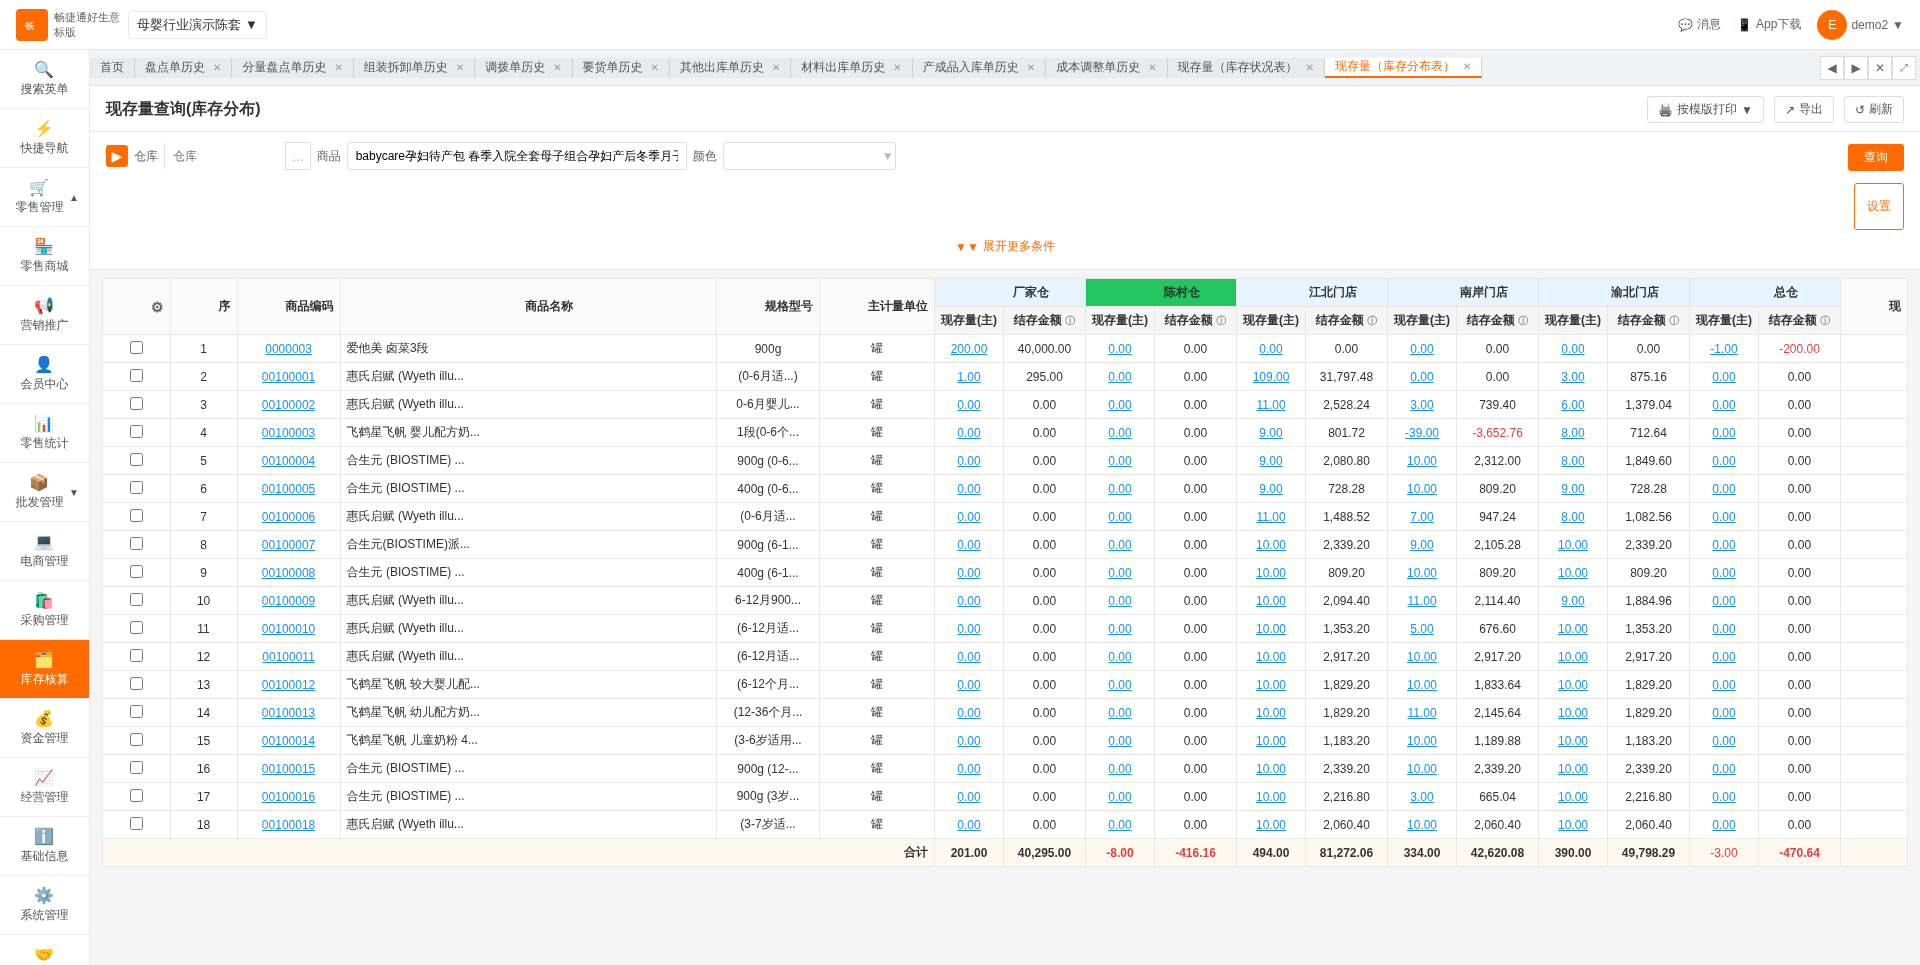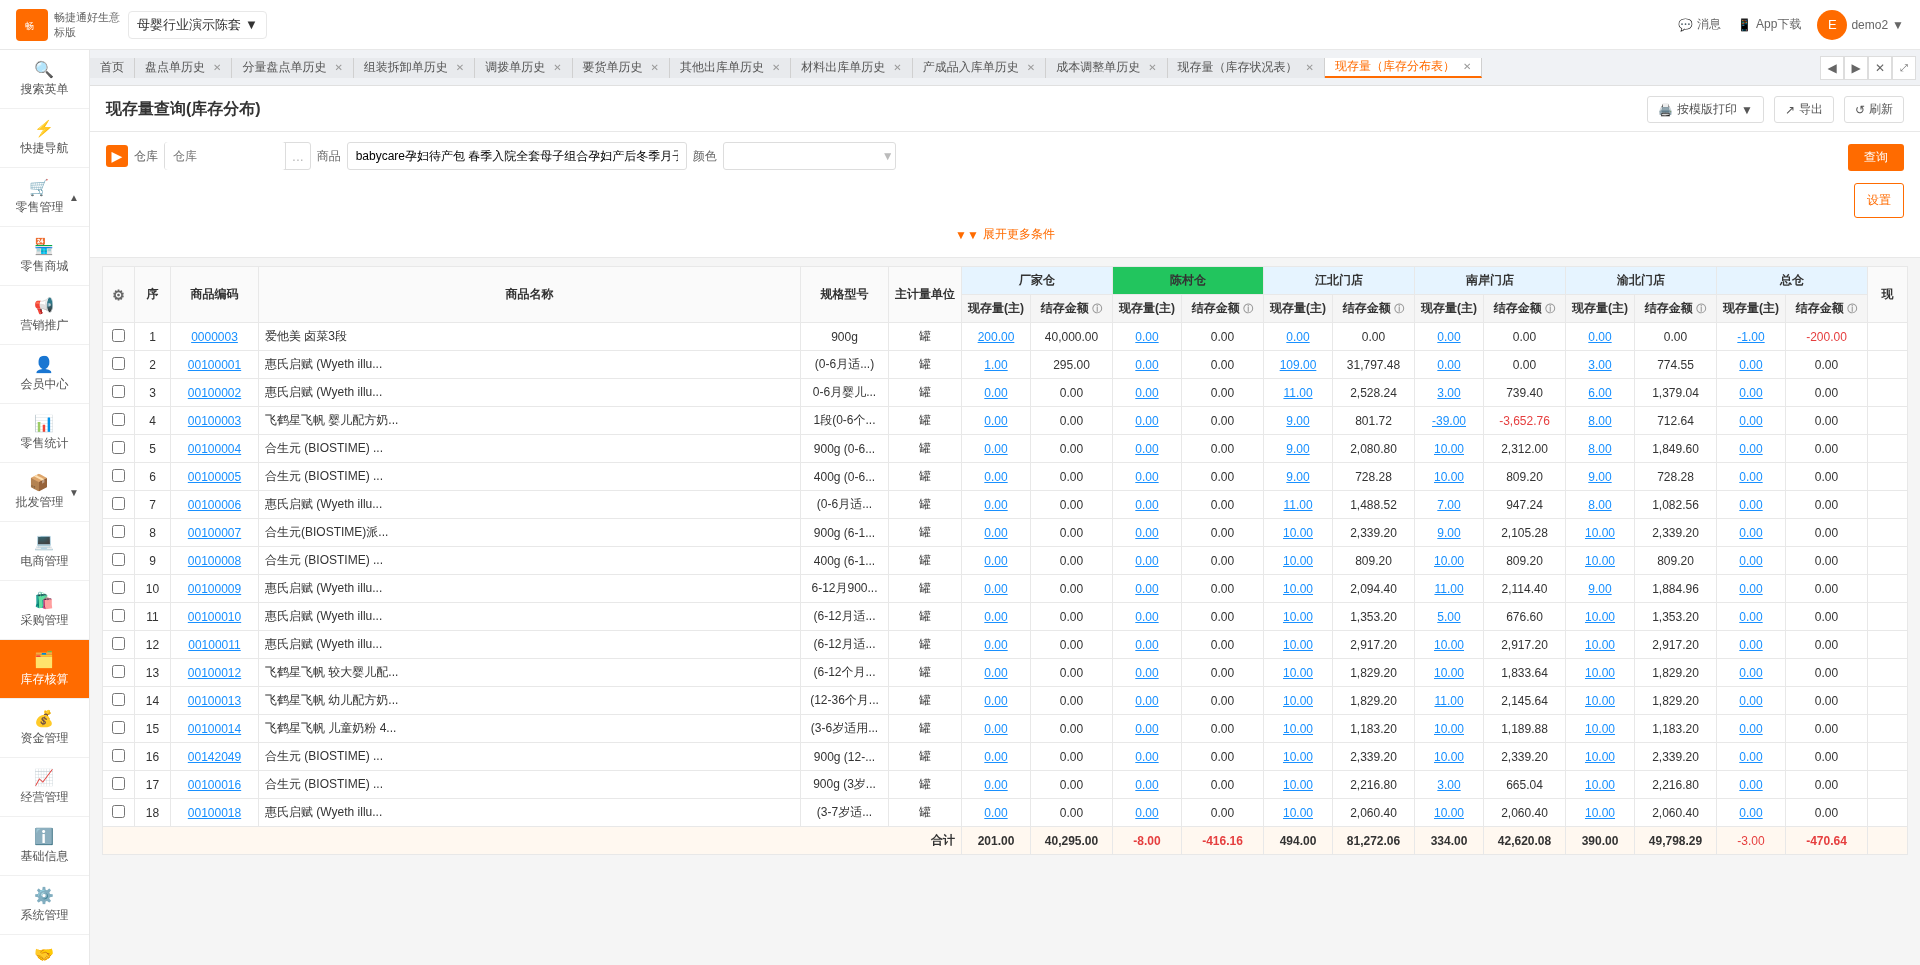--- a/index.html
+++ b/index.html
@@ -121,21 +121,21 @@
       border-radius: 3px;
       padding: 0 8px;
       font-size: 12px;
       outline: none;
       min-width: 120px;
     }
     .search-input-long { min-width: 340px; }
     .search-input-select { min-width: 160px; }
     .expand-btn { display: flex; align-items: center; gap: 4px; cursor: pointer; color: #ff6b00; font-size: 12px; padding: 4px 8px; }
     .btn-primary { padding: 5px 16px; background: #ff6b00; color: #fff; border: none; border-radius: 3px; cursor: pointer; font-size: 12px; }
-    .btn-setting { padding: 8px 12px; background: #fff; color: #ff6b00; border: 1px solid #ff6b00; border-radius: 3px; cursor: pointer; font-size: 12px; }
+    .btn-setting { padding: 14px 12px; background: #fff; color: #ff6b00; border: 1px solid #ff6b00; border-radius: 3px; cursor: pointer; font-size: 12px; }
 
     
     .table-container {
       flex: 1;
       overflow: auto;
       padding: 8px 12px;
     }
     .data-table {
       width: 100%;
       border-collapse: collapse;
@@ -151,20 +151,21 @@
     .data-table thead tr th {
       background: #f5f5f5;
       font-weight: 600;
       color: #333;
       position: sticky;
       top: 0;
       z-index: 10;
     }
     .data-table thead tr:first-child th {
       background: #fafafa;
+      padding-left: 48px;
     }
     .data-table tbody tr.summary-row { background: #fff8f0; font-weight: bold; }
     .text-red { color: #e53e3e; }
     .text-link { color: #1890ff; text-decoration: underline; cursor: pointer; }
     .num-cell { text-align: right; }
     .settings-icon { cursor: pointer; font-size: 14px; color: #666; }
     .info-icon { font-size: 10px; color: #999; cursor: pointer; }
 
     
     ::-webkit-scrollbar { width: 6px; height: 6px; }
@@ -471,21 +472,21 @@
     <td>罐</td>
     <td class="num-cell text-link">1.00</td>
     <td class="num-cell">295.00</td>
     <td class="num-cell text-link">0.00</td>
     <td class="num-cell">0.00</td>
     <td class="num-cell text-link">109.00</td>
     <td class="num-cell">31,797.48</td>
     <td class="num-cell text-link ">0.00</td>
     <td class="num-cell ">0.00</td>
     <td class="num-cell text-link">3.00</td>
-    <td class="num-cell">774.55</td>
+    <td class="num-cell">875.16</td>
     <td class="num-cell text-link ">0.00</td>
     <td class="num-cell ">0.00</td>
     <td></td>
   </tr>
           <tr>
     <td><input type="checkbox" style=""></td>
     <td>3</td>
     <td class="text-link">00100002</td>
     <td style="text-align:left;max-width:140px;overflow:hidden;text-overflow:ellipsis;">惠氏启赋 (Wyeth illu...</td>
     <td>0-6月婴儿...</td>
@@ -752,21 +753,21 @@
     <td class="num-cell ">1,189.88</td>
     <td class="num-cell text-link">10.00</td>
     <td class="num-cell">1,183.20</td>
     <td class="num-cell text-link ">0.00</td>
     <td class="num-cell ">0.00</td>
     <td></td>
   </tr>
           <tr>
     <td><input type="checkbox" style=""></td>
     <td>16</td>
-    <td class="text-link">00142049</td>
+    <td class="text-link">00100015</td>
     <td style="text-align:left;max-width:140px;overflow:hidden;text-overflow:ellipsis;">合生元 (BIOSTIME) ...</td>
     <td>900g (12-...</td>
     <td>罐</td>
     <td class="num-cell text-link">0.00</td>
     <td class="num-cell">0.00</td>
     <td class="num-cell text-link">0.00</td>
     <td class="num-cell">0.00</td>
     <td class="num-cell text-link">10.00</td>
     <td class="num-cell">2,339.20</td>
     <td class="num-cell text-link ">10.00</td>

